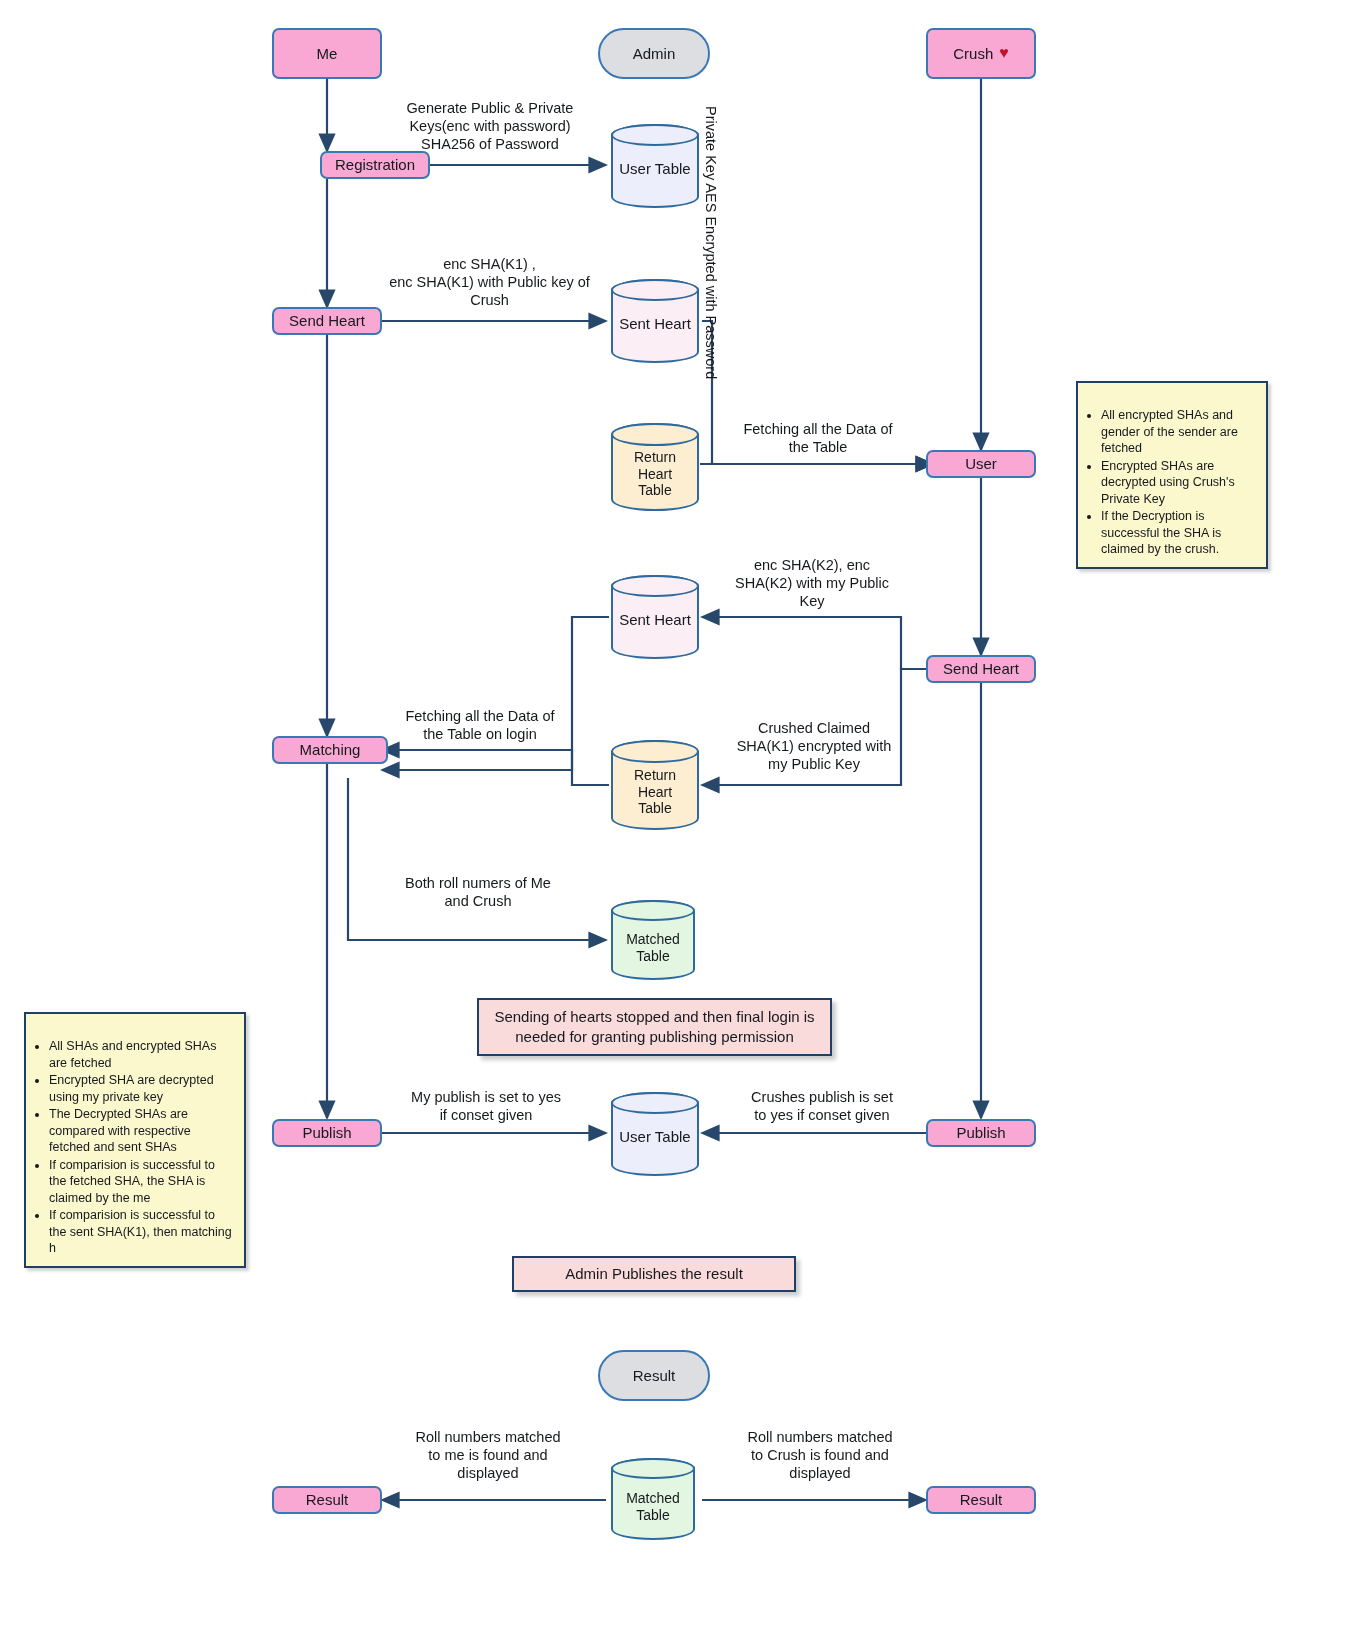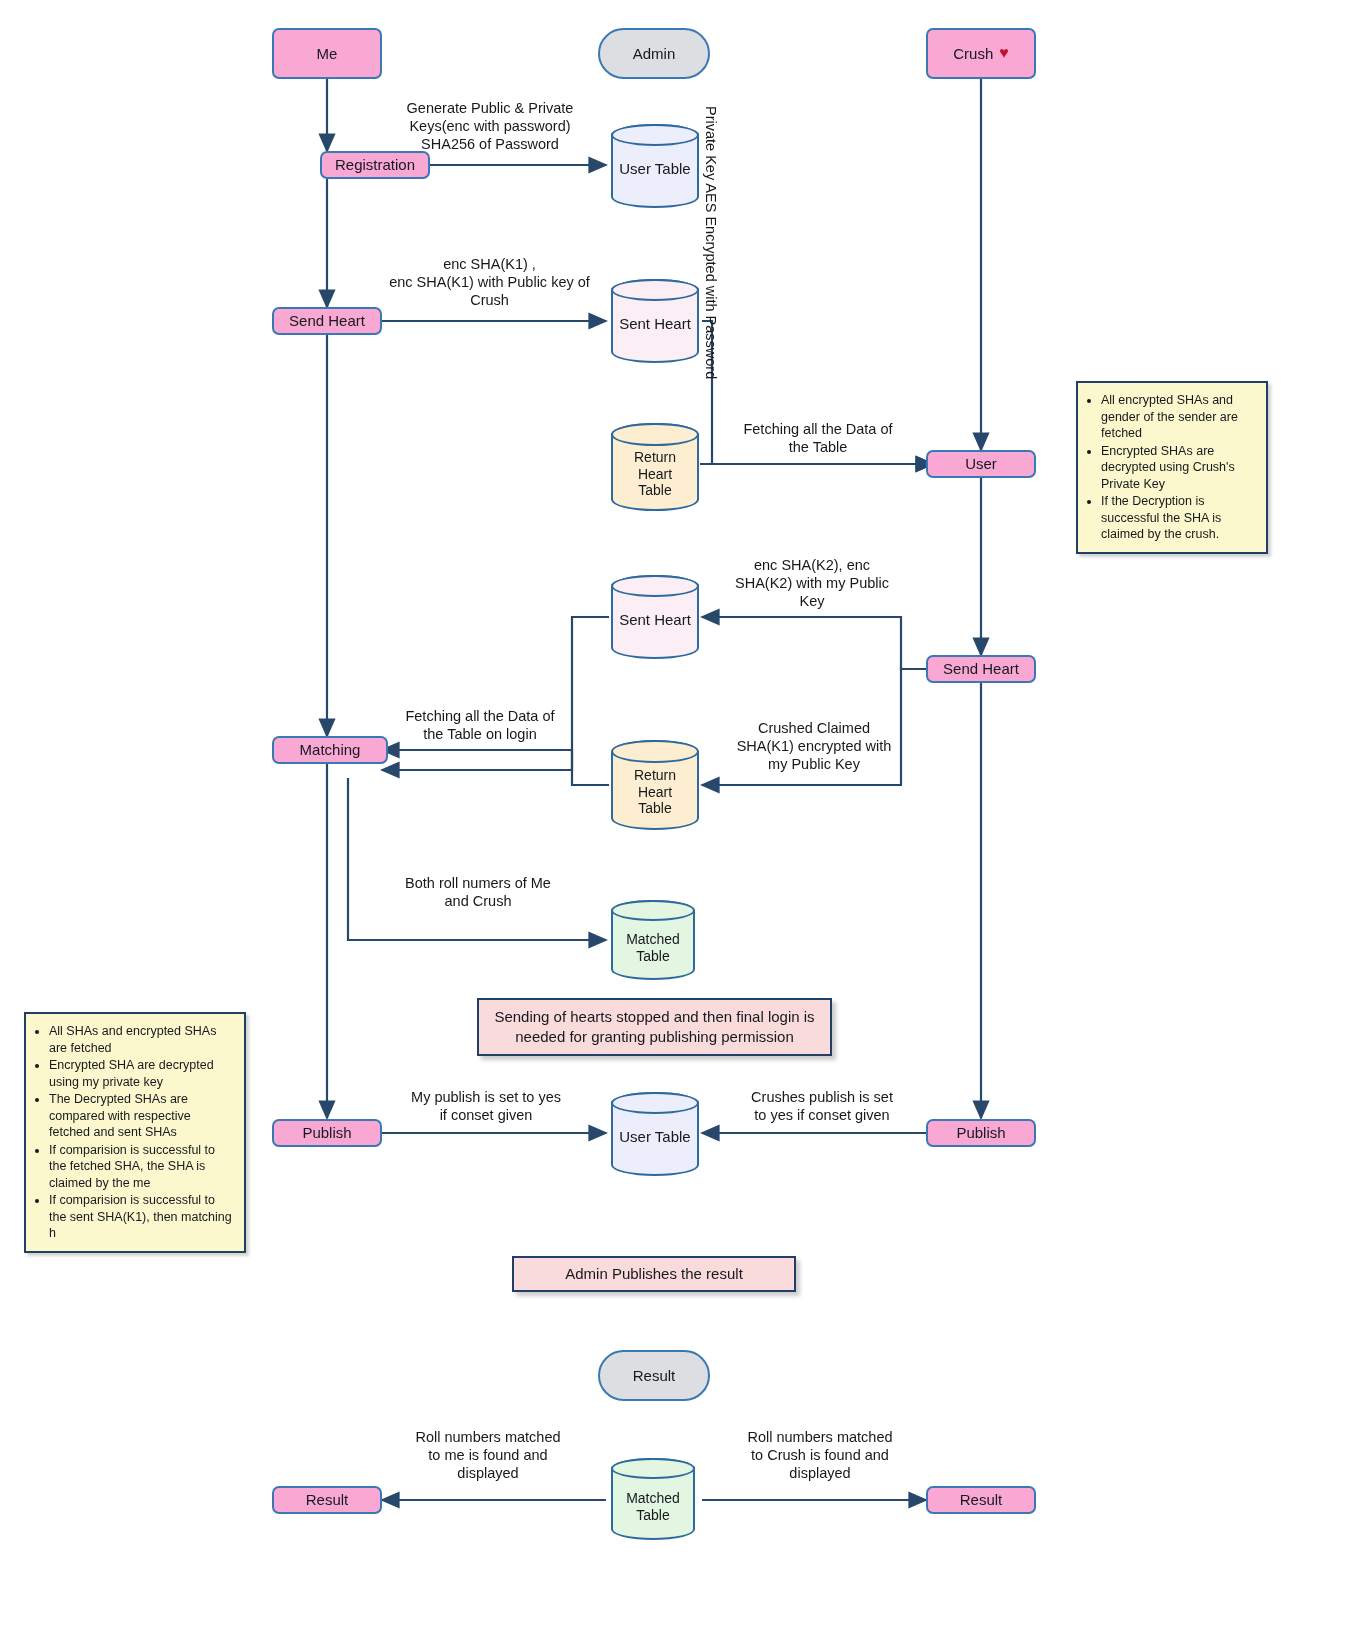--- a/index.html
+++ b/index.html
@@ -78,21 +78,21 @@
   .cyl.pink .cylbody, .cyl.pink .cyltop { background: #fceef5; }
   .cyl.cream .cylbody, .cyl.cream .cyltop { background: #fdeed2; }
   .cyl.green .cylbody, .cyl.green .cyltop { background: #e2f6e1; }
   .cyl.lav .cylbody, .cyl.lav .cyltop { background: #eceefc; }
 
   
   .note {
     position: absolute;
     background: #fbf8cd;
     border: 2px solid #1f3f66;
-    padding: 9px 10px 8px 8px;
+    padding: 24px 10px 8px 8px;
     font-size: 12.5px;
     line-height: 1.32;
     color: #16191d;
     box-shadow: 3px 3px 3px rgba(0,0,0,0.18);
   }
   .note ul { margin: 0; padding-left: 15px; list-style: disc; }
   .note li { margin: 0 0 1px 0; }
 
   
   .callout {

